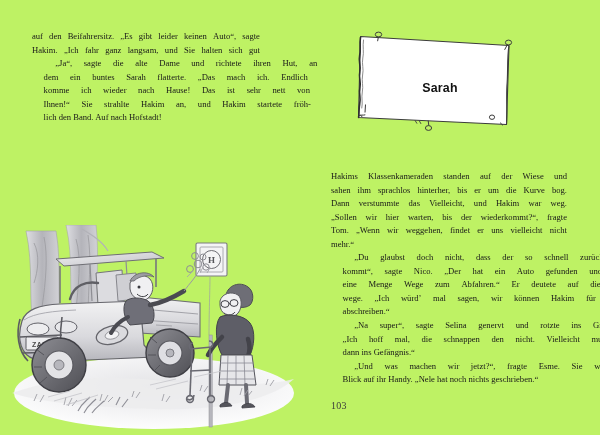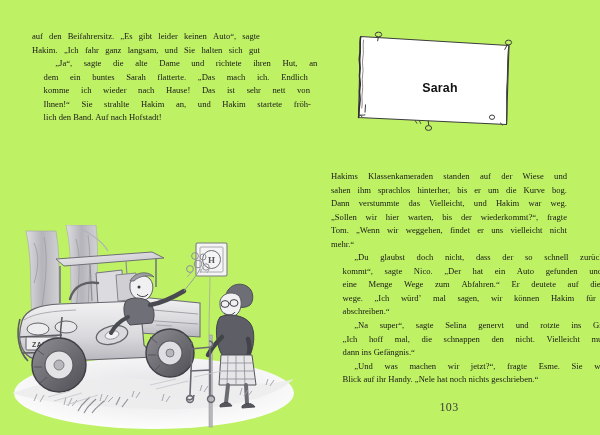--- a/index.html
+++ b/index.html
@@ -69,23 +69,22 @@
     justify-content: space-between;
   }
   .ln.j > span { white-space: pre; }
 
   
   .folio {
     position: absolute;
     left: 331px;
     width: 236px;
     top: 400px;
-    text-align: center;
     font-family: "Liberation Serif", "DejaVu Serif", serif;
-    font-size: 12px;
+    font-size: 10px;
     color: #3a3a3a;
     letter-spacing: 0.3px;
   }
 
   
   #sarah-sign {
     position: absolute;
     left: 340px;
     top: 28px;
     width: 180px;

